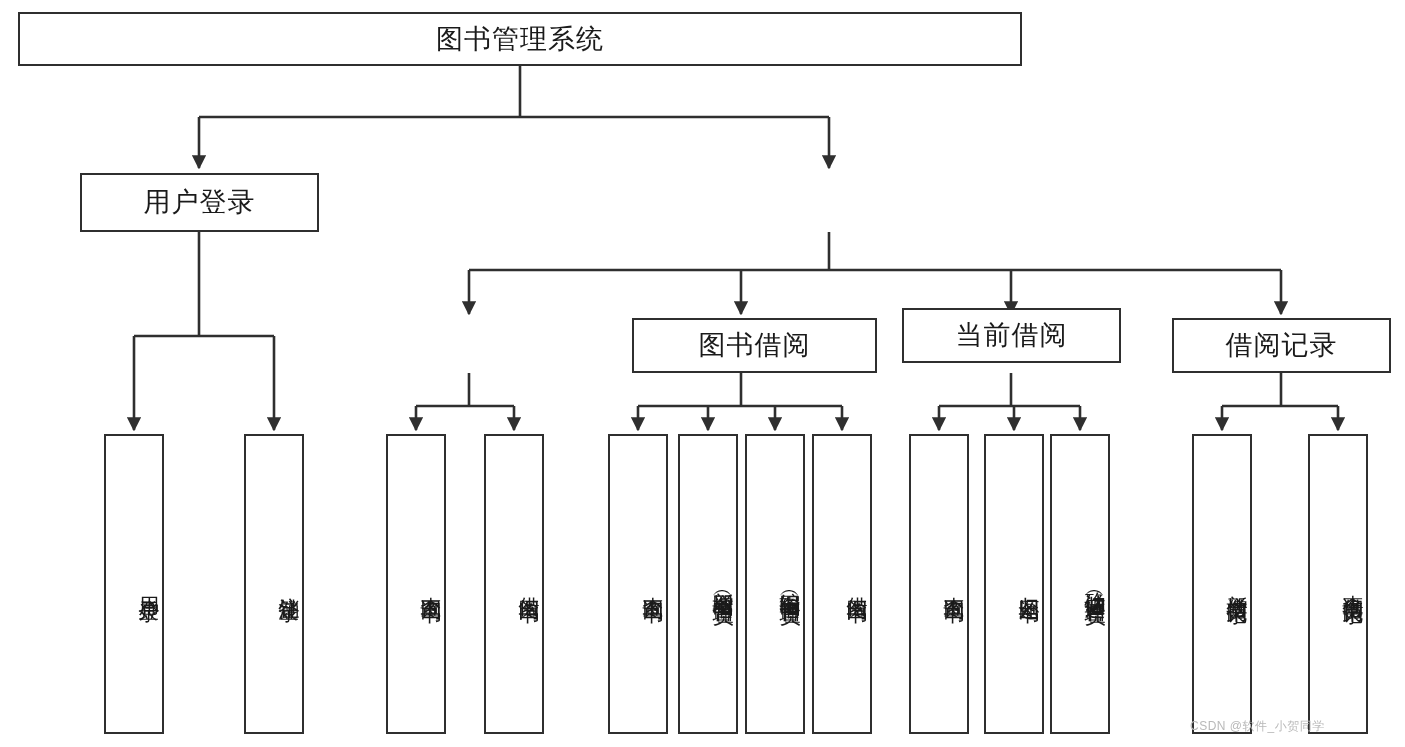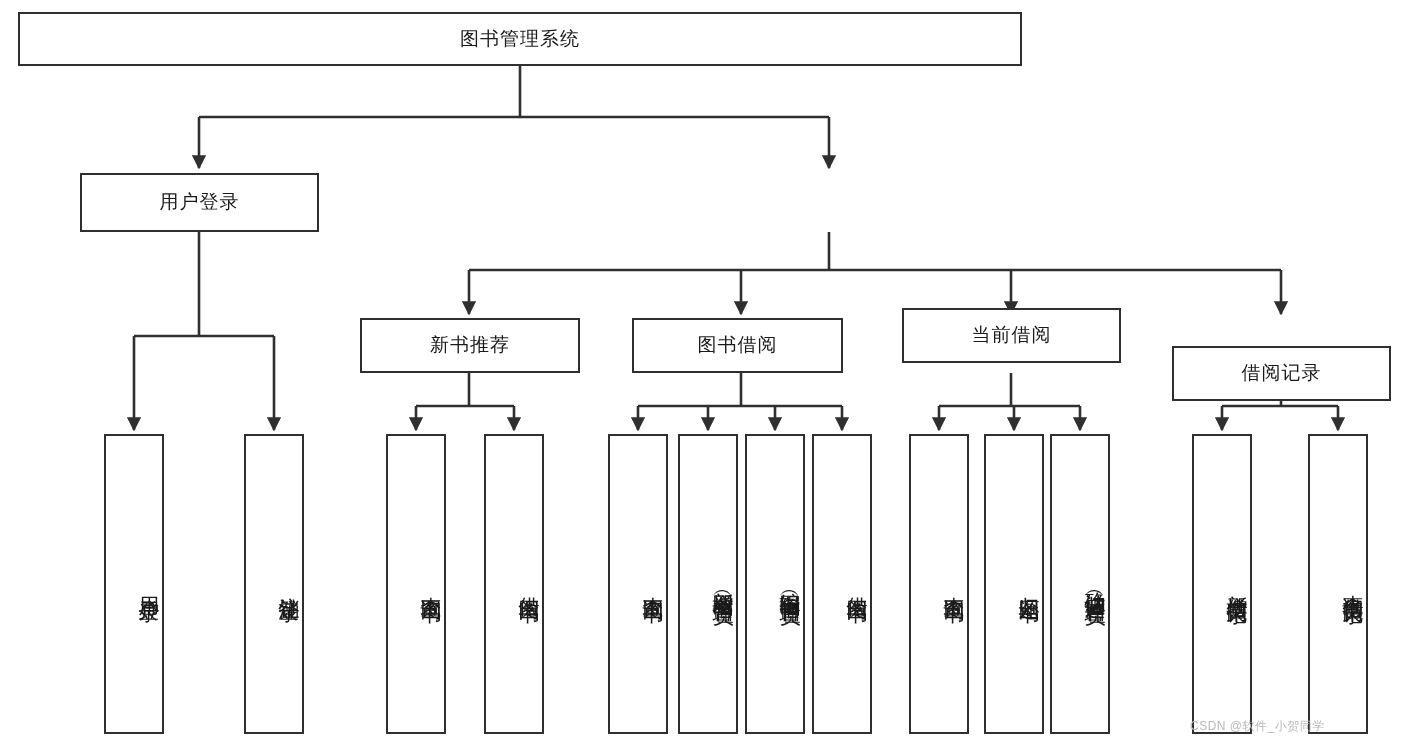--- a/index.html
+++ b/index.html
@@ -28,21 +28,21 @@
     position: absolute;
     box-sizing: border-box;
     border: 2px solid #2f2f2f;
     background: #ffffff;
     display: flex;
     align-items: center;
     justify-content: center;
     color: #1a1a1a;
   }
   .node-box.horizontal {
-    font-size: 19px;
+    font-size: 27px;
     letter-spacing: 1px;
     line-height: 1.2;
   }
   .node-box.vertical {
     writing-mode: vertical-rl;
     text-orientation: upright;
     font-size: 21px;
     line-height: 1.25;
     letter-spacing: 2px;
     padding: 8px 0;
@@ -118,30 +118,27 @@
   </svg>
 
   <div class="node-box horizontal" style="left:18px; top:12px; width:1004px; height:54px;">
     <span>图书管理系统</span>
   </div>
 
   <div class="node-box horizontal" style="left:80px; top:173px; width:239px; height:59px;">
     <span>用户登录</span>
   </div>
 
-  <div class="node-box horizontal" style="left:360px; top:318px; width:220px; height:55px;">
-    <span>新书推荐</span>
-  </div>
-  <div class="node-box horizontal" style="left:632px; top:318px; width:211px; height:55px;">
+  <div class="node-box horizontal" style="left:632px; top:318px; width:245px; height:55px;">
     <span>图书借阅</span>
   </div>
   <div class="node-box horizontal" style="left:902px; top:308px; width:219px; height:55px;">
     <span>当前借阅</span>
   </div>
-  <div class="node-box horizontal" style="left:1172px; top:318px; width:219px; height:55px;margin-top:28px;">
+  <div class="node-box horizontal" style="left:1172px; top:318px; width:219px; height:55px;">
     <span>借阅记录</span>
   </div>
 
   <div class="node-box vertical" style="left:104px; top:434px; width:60px; height:300px;">
     <span>用户登录</span>
   </div>
   <div class="node-box vertical" style="left:244px; top:434px; width:60px; height:300px;">
     <span>注销登录</span>
   </div>
 

